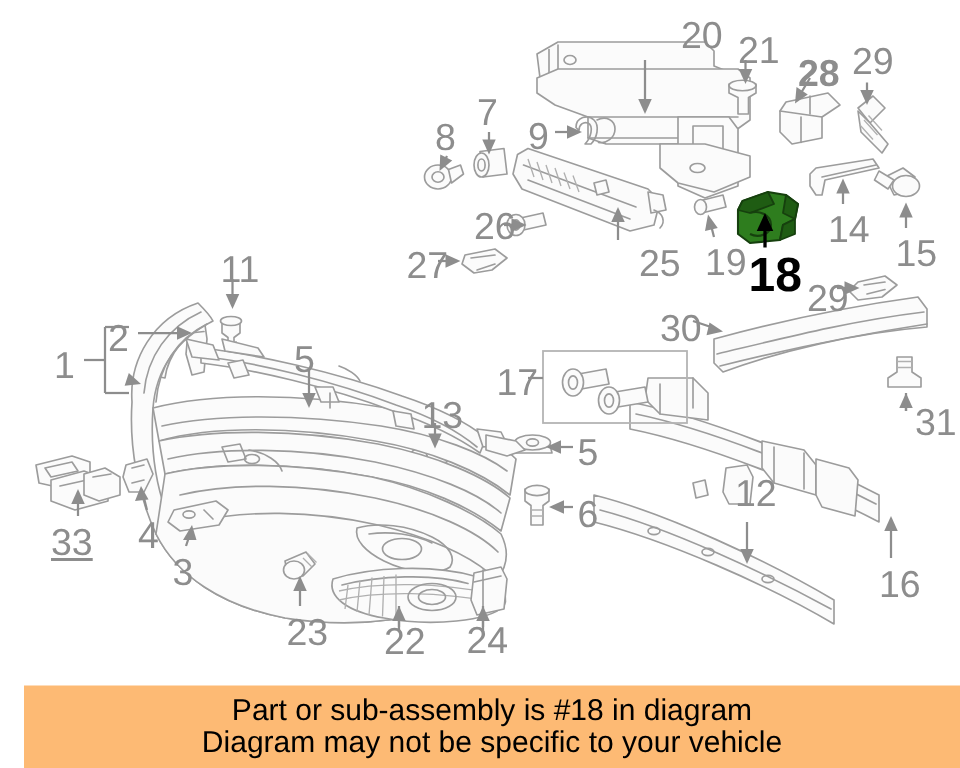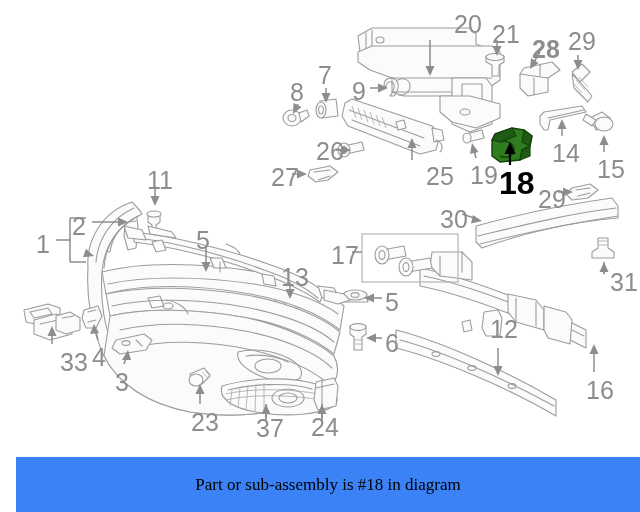--- a/index.html
+++ b/index.html
@@ -40,28 +40,28 @@
     font-weight: bold;
     font-size: 32px;
   }
   
   #notice-banner {
     position: absolute;
     left: 16px;
     top: 457px;
     width: 624px;
     height: 55px;
-    background: #3b82f6;
+    background: #fdba74;
     color: #000000;
     display: flex;
     flex-direction: column;
     align-items: center;
     justify-content: center;
-    font-family: Liberation Serif, serif;
-    font-size: 17px;
+    font-family: Liberation Sans, sans-serif;
+    font-size: 20px;
     line-height: 21px;
     text-align: center;
   }
   #notice-banner .line { display: block; }
 </style>
 </head>
 <body>
 
 <div id="page">
 
@@ -499,32 +499,33 @@
         <div class="callout" style="left: 490px; top: 317px;">12</div>
         <div class="callout" style="left: 281px; top: 265px;">13</div>
         <div class="callout" style="left: 552px; top: 141px;">14</div>
         <div class="callout" style="left: 597px; top: 157px;">15</div>
         <div class="callout" style="left: 586px; top: 378px; text-align: right;">16</div>
         <div class="callout" style="left: 331px; top: 243px;">17</div>
         <div class="callout highlight" style="left: 499px; top: 167px;">18</div>
         <div class="callout" style="left: 470px; top: 163px;">19</div>
         <div class="callout" style="left: 419px; top: 12px; margin-left: 35px;">20</div>
         <div class="callout" style="left: 492px; top: 12px; margin-top: 10px;">21</div>
-        <div class="callout" style="left: 256px; top: 416px;">37</div>
+        <div class="callout" style="left: 256px; top: 416px;">22</div>
         <div class="callout" style="left: 191px; top: 410px;">23</div>
         <div class="callout" style="left: 311px; top: 415px;">24</div>
         <div class="callout" style="left: 426px; top: 164px;">25</div>
         <div class="callout" style="left: 316px; top: 139px;">26</div>
         <div class="callout" style="left: 271px; top: 165px;">27</div>
         <div class="callout" style="left: 532px; top: 37px; font-weight: bold;">28</div>
         <div class="callout" style="left: 568px; top: 29px; text-align: center;">29</div>
         <div class="callout" style="left: 440px; top: 207px;">30</div>
         <div class="callout" style="left: 595px; top: 270px; margin-left: 15px;">31</div>
         <div class="callout" style="left: 538px; top: 187px;">29</div>
-        <div class="callout" style="left: 60px; top: 350px;">33</div>
+        <div class="callout" style="left: 34px; top: 350px; text-decoration: underline;">33</div>
       </div>
   </div>
 
   <div id="notice-banner">
     <span class="line">Part or sub-assembly is #18 in diagram</span>
+    <span class="line">Diagram may not be specific to your vehicle</span>
   </div>
 
 </div>
 
 </body></html>

